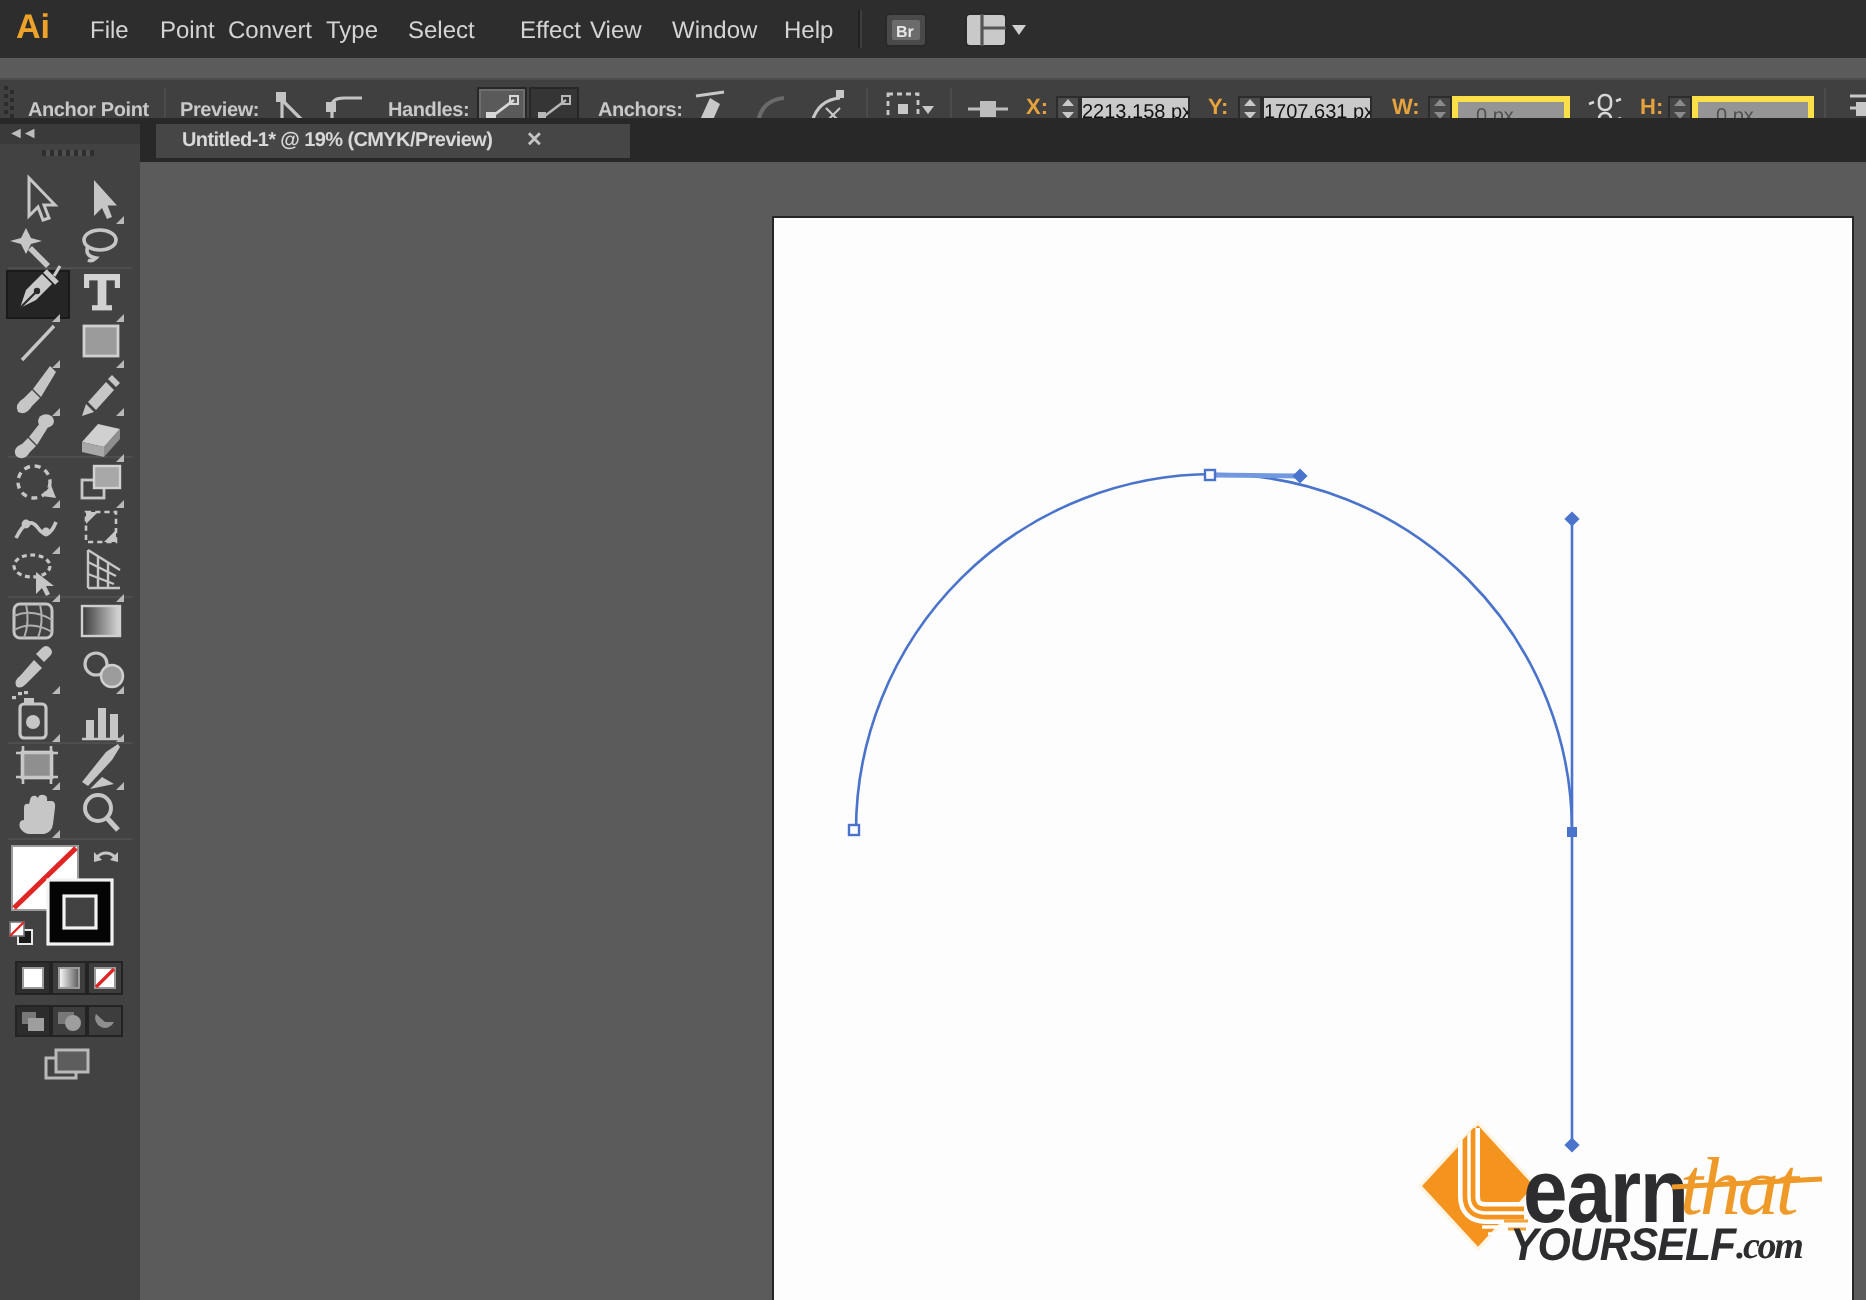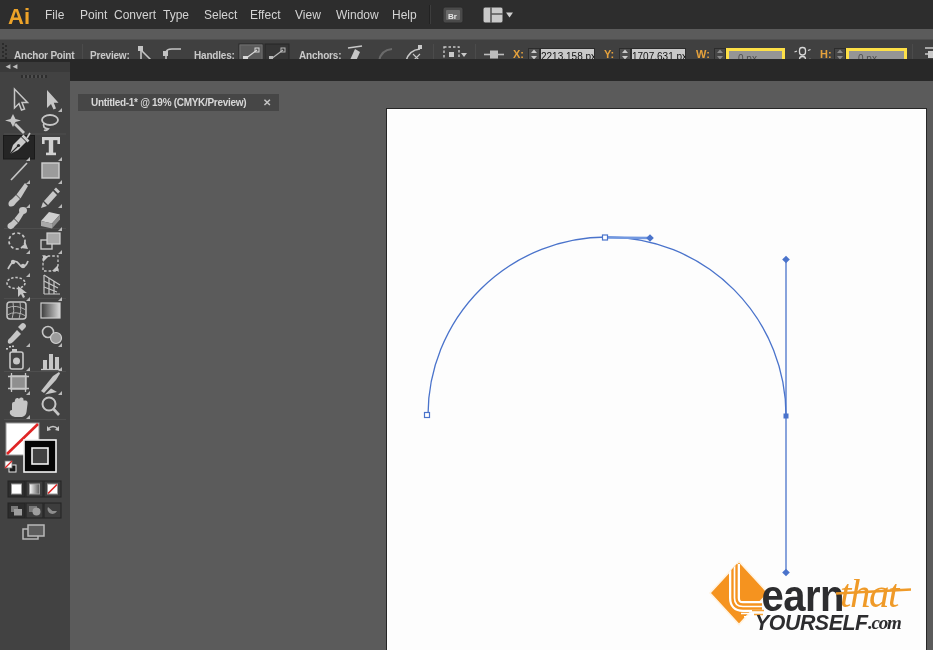--- a/index.html
+++ b/index.html
@@ -2,43 +2,43 @@
 <html><head>
 <meta charset="utf-8">
 <style>
   * { margin:0; padding:0; box-sizing:border-box; }
   html,body { width:933px; height:650px; overflow:hidden; background:#5b5b5b;
     font-family:"Liberation Sans", sans-serif; }
   #app { position:relative; width:933px; height:650px; }
 
   
   #menubar { position:absolute; left:0; top:0; width:933px; height:29px; background:#2d2d2d; }
-  #ailogo { position:absolute; left:8px; top:4px; font-size:22px; font-weight:bold;
+  #ailogo { position:absolute; left:8px; top:4px; font-size:17px; font-weight:bold;
     color:#eda329; letter-spacing:0px; }
   .menu { position:absolute; top:8px; font-size:12px; color:#d4d4d4; }
 
   
   #controlbar { position:absolute; left:0; top:39px; width:933px; height:30px;
     background:#404040; border-top:1px solid #4e4e4e; border-bottom:1px solid #282828; }
   .clabel { position:absolute; font-size:10px; font-weight:bold; color:#c8c8c8; top:10px; letter-spacing:-0.2px; }
   .olabel { position:absolute; font-size:11px; font-weight:bold; color:#e6a23c; top:8px;
     border-bottom:1px dotted #e6a23c; padding-bottom:1px; }
   .vsep { position:absolute; top:4px; height:21px; width:1px; background:#333;
     border-right:1px solid #4b4b4b; }
   .spin { position:absolute; top:8px; width:12px; height:17px; background:#4d4d4d;
     border:1px solid #2c2c2c; }
   .field { position:absolute; top:8px; height:17px; background:#c9c9c9;
     border:1px solid #2c2c2c; font-size:10px; color:#111; text-align:left; line-height:15px; white-space:nowrap; overflow:hidden; }
   .fielddim { position:absolute; top:8px; height:17px; background:#959595;
     border:3px solid #fde047; font-size:10px; color:#4f4f4f; line-height:15px; padding-left:9px; white-space:nowrap; }
 
   
   #tabstrip { position:absolute; left:70px; top:59px; width:863px; height:22px; background:#282828; }
-  #tab { position:absolute; left:8px; top:3px; width:201px; height:17px; background:#464646;
-    font-size:10px; font-weight:bold; color:#d8d8d8; line-height:17px; padding-left:13px; letter-spacing:-0.3px; white-space:nowrap;margin-top:32px; }
+  #tab { position:absolute; left:8px; top:3px; width:237px; height:17px; background:#464646;
+    font-size:10px; font-weight:bold; color:#d8d8d8; line-height:17px; padding-left:13px; letter-spacing:-0.3px; white-space:nowrap; }
   #tabx { position:absolute; left:185px; top:0px; color:#c4c4c4; font-size:10px; }
 
   
   #panel { position:absolute; left:0; top:59px; width:70px; height:591px; background:#424242; }
   #panelhead { position:absolute; left:0; top:3px; width:70px; height:10px; background:#3a3a3a;
     color:#bdbdbd; font-size:8px; line-height:9px; padding-left:4px; letter-spacing:-1px;}
   #gripper { position:absolute; left:21px; top:16px; width:26px; height:3px;
     background:repeating-linear-gradient(90deg,#2e2e2e 0 2px,#4e4e4e 2px 4px); }
   #artboard { position:absolute; left:386px; top:108px; width:541px; height:542px;
     background:#fdfdfd; border-left:1px solid #262626; border-top:1px solid #262626;
@@ -89,21 +89,21 @@
     </g>
   </svg>
 
   <div id="menubar">
     <span id="ailogo">Ai</span>
     <span class="menu" style="left:45px">File</span>
     <span class="menu" style="left:80px">Point</span>
     <span class="menu" style="left:114px">Convert</span>
     <span class="menu" style="left:163px">Type</span>
     <span class="menu" style="left:204px">Select</span>
-    <span class="menu" style="left:250px">Effect</span>
+    <span class="menu" style="left:260px">Effect</span>
     <span class="menu" style="left:295px">View</span>
     <span class="menu" style="left:336px">Window</span>
     <span class="menu" style="left:392px">Help</span>
     <svg style="position:absolute;left:0;top:0;width:933px;height:29px" viewBox="0 0 933 29">
       <path d="M429.5 5 L429.5 24" stroke="#222" stroke-width="1"></path>
       <path d="M430.5 5 L430.5 24" stroke="#3d3d3d" stroke-width="1"></path>
       <rect x="443" y="7" width="20" height="16" rx="2" fill="#4a4a4a" stroke="#2a2a2a"></rect>
       <rect x="446" y="10" width="14" height="10" rx="1" fill="#6b6b6b"></rect>
       <text x="448" y="18.5" font-size="8" font-weight="bold" fill="#e8e8e8" font-family="Liberation Sans">Br</text>
       <rect x="483" y="7" width="20" height="16" rx="2" fill="#c9c9c9" stroke="#2a2a2a"></rect>

